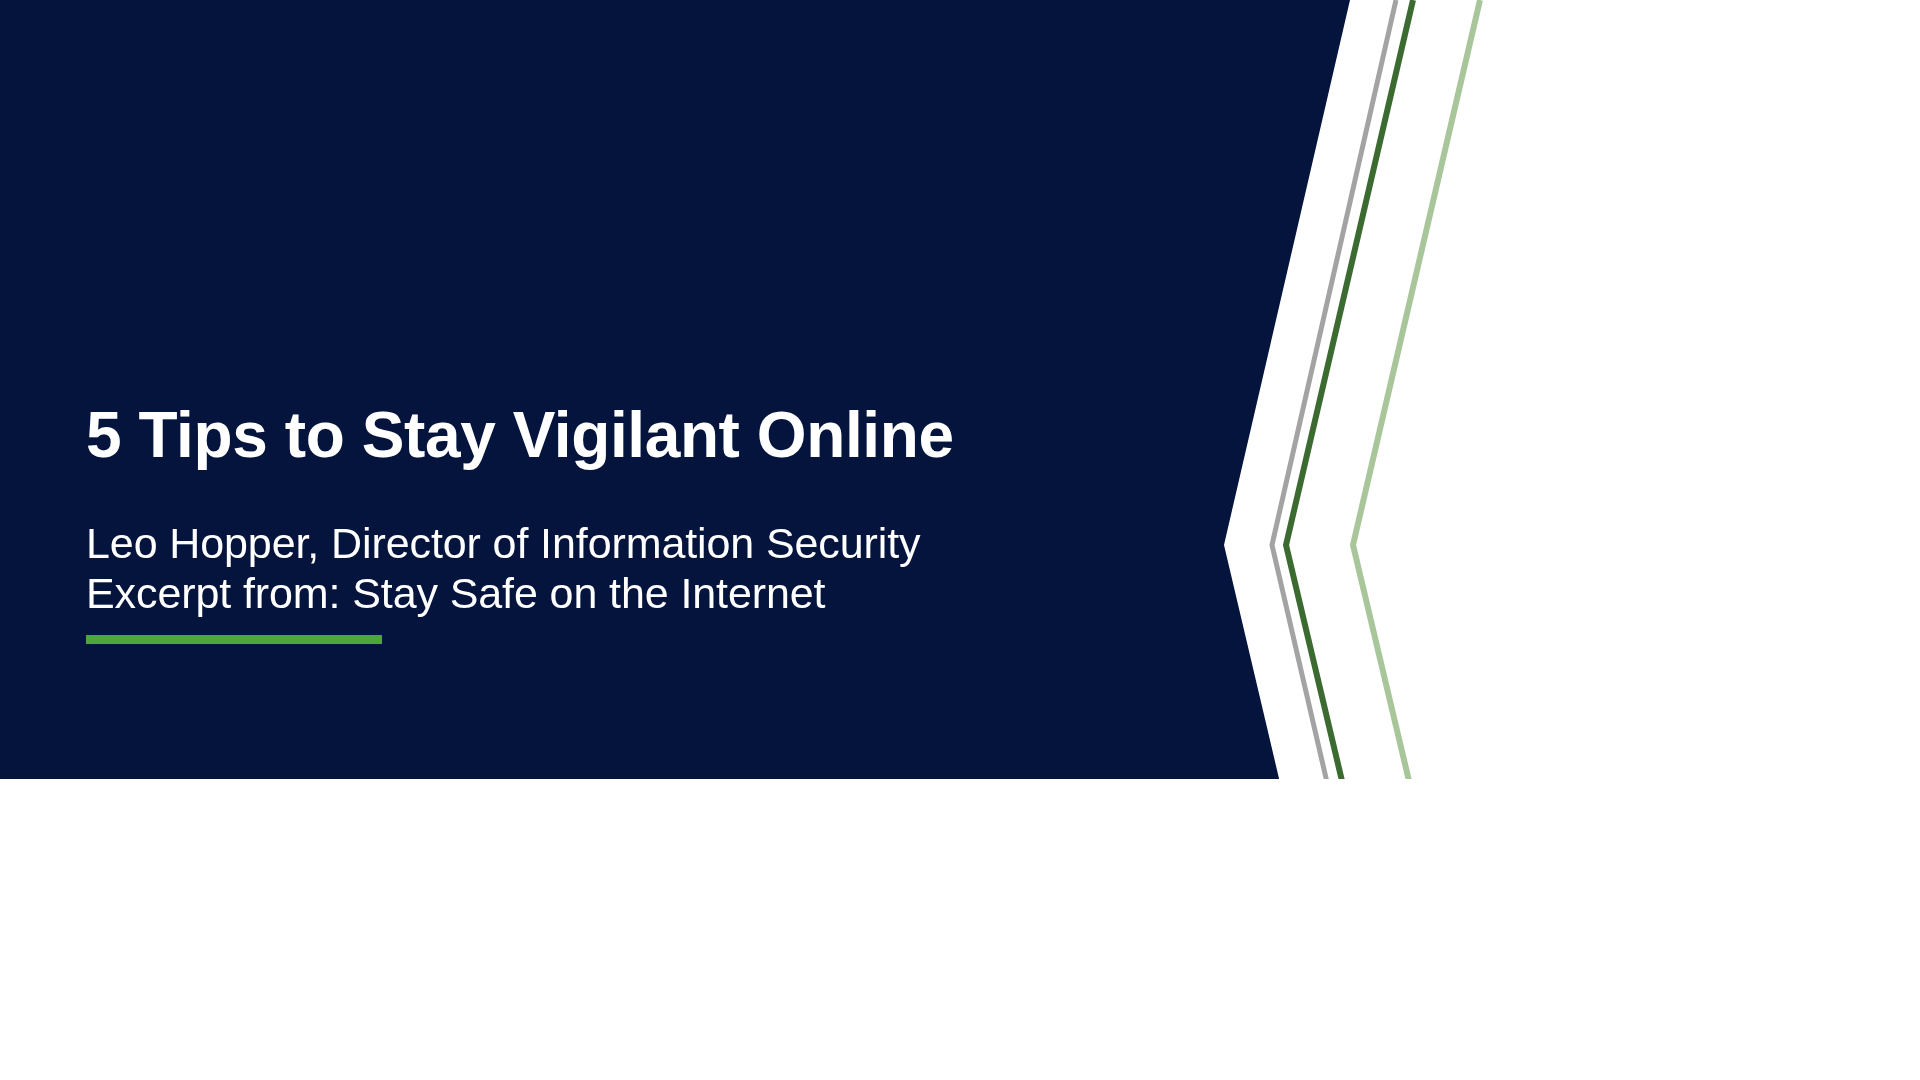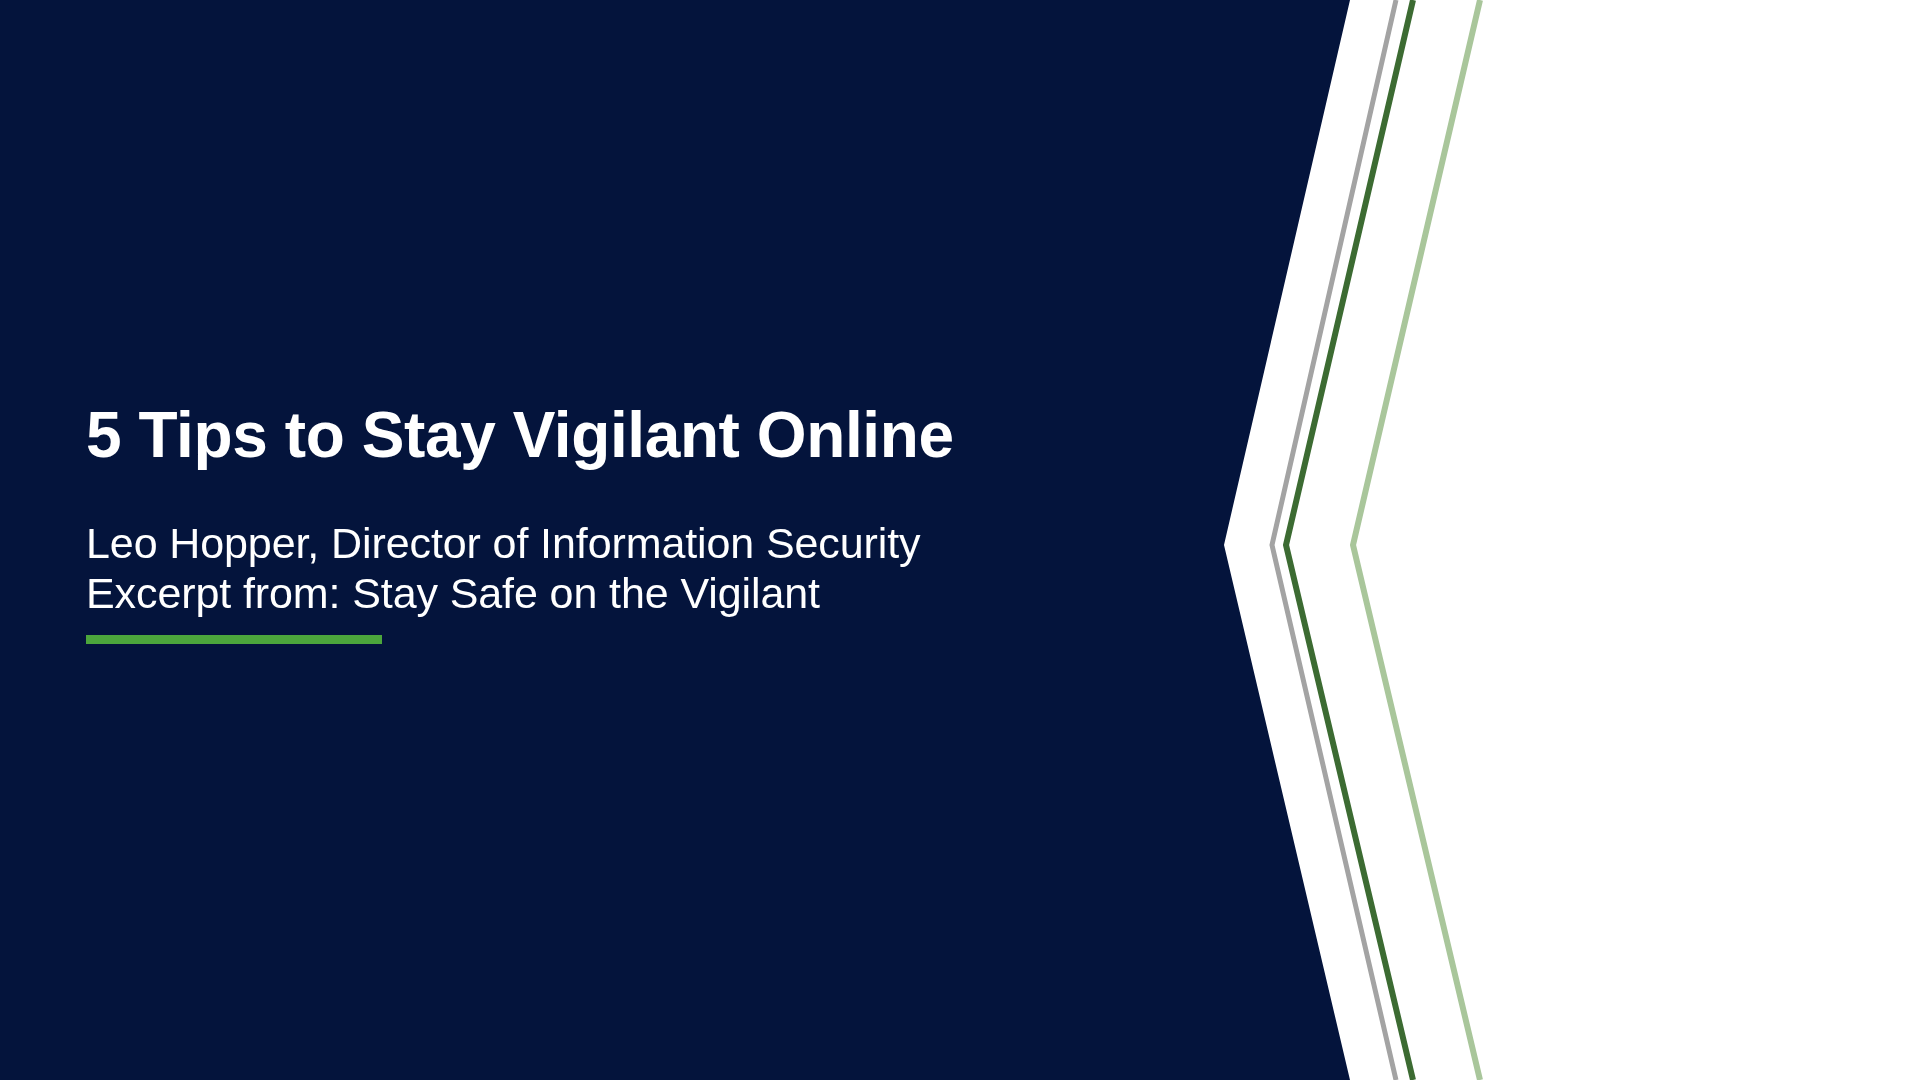--- a/index.html
+++ b/index.html
@@ -7,21 +7,21 @@
     padding: 0;
     background: #ffffff;
   }
   body {
     font-family: "Liberation Sans", sans-serif;
   }
 
   #slide {
     position: relative;
     width: 1920px;
-    height: 1080px;
+    height: 779px;
     overflow: hidden;
     background: #ffffff;
   }
 
   
   .navy-panel {
     position: absolute;
     left: 0;
     top: 0;
     width: 1920px;
@@ -98,19 +98,19 @@
 
     <polyline fill="none" stroke="#a9c69b" stroke-width="6" points="1480,0 1353,545 1480,1080"></polyline>
   </svg>
 
   <div class="text-block">
 
     <h1 class="slide-title">5 Tips to Stay Vigilant Online</h1>
 
     <div class="subtitle-group">
       <p class="subtitle-line">Leo Hopper, Director of Information Security</p>
-      <p class="subtitle-line">Excerpt from: Stay Safe on the Vigilant</p>
+      <p class="subtitle-line">Excerpt from: Stay Safe on the Internet</p>
     </div>
 
     <div class="accent-bar"></div>
   </div>
 
 </div>
 
 </body></html>

